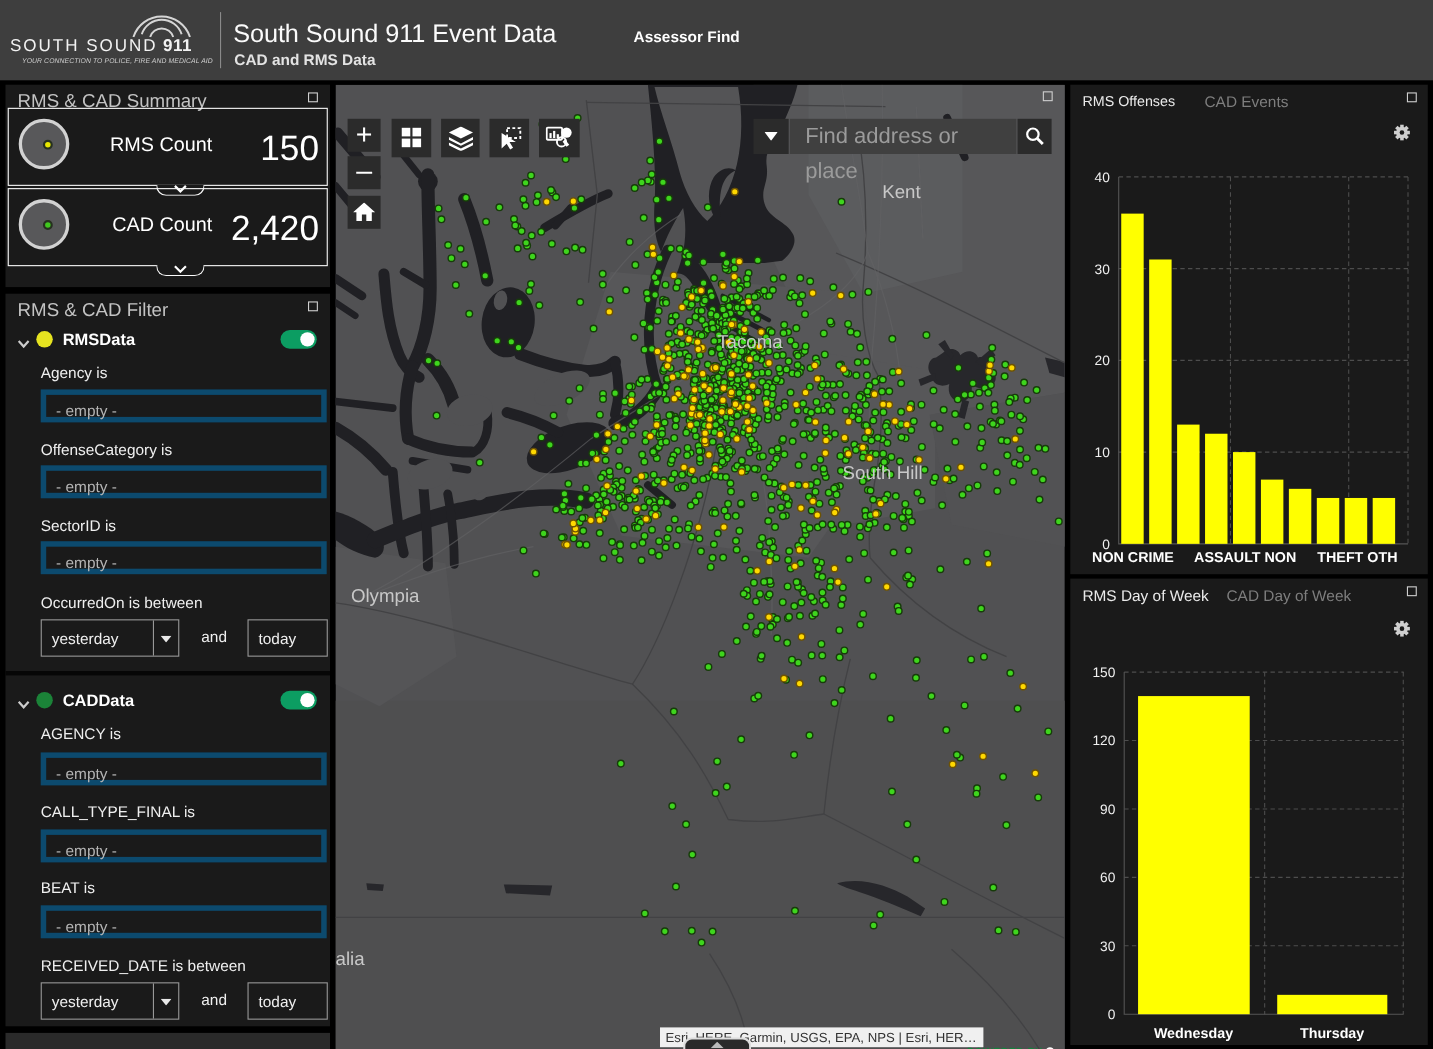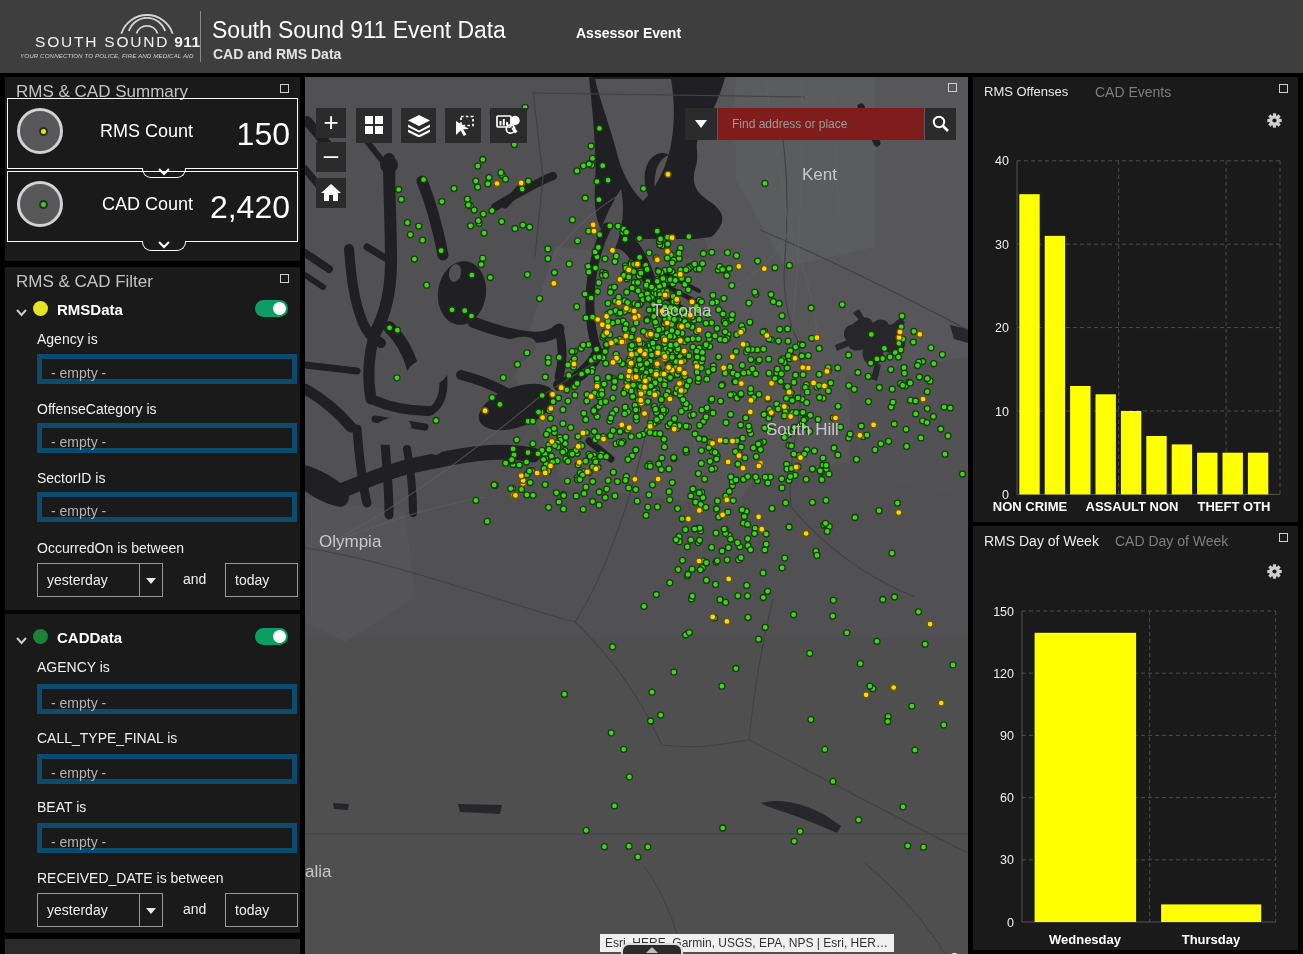--- a/index.html
+++ b/index.html
@@ -16,26 +16,26 @@
 <body>
 
 <div class="abs" style="left:0;top:0;width:1303px;height:73px;background:#3e3e3e">
  <svg class="abs" style="left:116px;top:10px" width="62" height="24" viewBox="0 0 62 24">
   <g fill="none" stroke="#d5d5d5" stroke-width="1.8">
    <path d="M5.3 23.7 A27 27 0 0 1 56.7 23.7"></path>
    <path d="M12.9 21.1 A19 19 0 0 1 49.1 21.1"></path>
    <path d="M20.5 23.6 A11 11 0 0 1 41.5 23.6"></path>
   </g>
  </svg>
- <div class="abs" style="left:35px;top:33px;font-size:15.5px;letter-spacing:1.8px;color:#f2f2f2;white-space:nowrap">SOUTH SOUND<b style="letter-spacing:.5px"> 911</b></div>
+ <div class="abs" style="left:9px;top:33px;font-size:15.5px;letter-spacing:1.8px;color:#f2f2f2;white-space:nowrap">SOUTH SOUND<b style="letter-spacing:.5px"> 911</b></div>
  <div class="abs" style="left:20px;top:52px;font-size:6.2px;font-style:italic;letter-spacing:.1px;color:#cfcfcf;white-space:nowrap">YOUR CONNECTION TO POLICE, FIRE AND MEDICAL AID</div>
  <div class="abs" style="left:200px;top:11px;width:1px;height:51px;background:#8a8a8a"></div>
  <div class="abs" style="left:212px;top:17px;font-size:23px;color:#fbfbfb;letter-spacing:-.1px">South Sound 911 Event Data</div>
  <div class="abs" style="left:213px;top:46px;font-size:14px;font-weight:bold;color:#e3e3e3">CAD and RMS Data</div>
- <div class="abs" style="left:576px;top:25px;font-size:14px;font-weight:bold;color:#fff">Assessor Event</div>
+ <div class="abs" style="left:576px;top:25px;font-size:14px;font-weight:bold;color:#fff">Assessor Find</div>
 </div>
 
 <svg class="abs" style="left:305px;top:77px" width="663" height="877" viewBox="0 0 663 877">
  <rect width="663" height="877" fill="#515153"></rect>
  <path d="M380 0 L663 0 L663 280 L540 300 L430 230 L380 120 Z" fill="#575759"></path>
  <path d="M430 0 L570 0 L570 170 L480 190 L430 100 Z" fill="#5b5c5e"></path>
  <rect x="0" y="560" width="663" height="317" fill="#4f4f50"></rect>
  <path d="M250 170 L480 190 L500 330 L430 430 L260 410 L210 300 Z" fill="#575759"></path>
  <path d="M420 240 L545 260 L545 385 L435 405 Z" fill="#575759"></path>
  <path d="M0 420 L100 435 L110 520 L40 565 L0 545 Z" fill="#555557"></path>
@@ -1640,21 +1640,21 @@
           <path d="M17.5 12.5 L21.5 17.5 L19 19.5 L15.5 14.8 Z"></path>
           <circle cx="14.5" cy="15" r="4.2" fill="none" stroke="#fff" stroke-width="1.7"></circle>
         </g>
       </svg>
  </div>
  <div class="abs" style="left:380px;top:31px;width:32px;height:32px;background:#2b2b2b">
   <svg width="12" height="8" style="position:absolute;left:10px;top:12px">
         <path d="M0 0 L12 0 L6 8 Z" fill="#fff"></path>
       </svg>
  </div>
- <div class="abs" style="left:413px;top:31px;width:206px;height:32px;background:#7f1d1d;color:#9b9b9b;font-size:12px;line-height:32px;padding-left:14px">Find address or place</div>
+ <div class="abs" style="left:413px;top:31px;width:206px;height:32px;background:#404040;color:#9b9b9b;font-size:20px;line-height:32px;padding-left:14px">Find address or place</div>
  <div class="abs" style="left:620px;top:31px;width:31px;height:32px;background:#2b2b2b">
   <svg width="18" height="18" style="position:absolute;left:7px;top:7px">
         <circle cx="7" cy="7" r="5.2" fill="none" stroke="#fff" stroke-width="2"></circle>
         <path d="M11 11 L16 16" stroke="#fff" stroke-width="2.6"></path>
       </svg>
  </div>
  <div class="abs" style="left:295px;top:857px;width:294px;height:18px;background:#f0f0f0;color:#323232;font-size:12px;line-height:18px;padding-left:5px;white-space:nowrap;overflow:hidden">Esri, HERE, Garmin, USGS, EPA, NPS | Esri, HER…</div>
  <div class="abs" style="left:316px;top:866px;width:62px;height:11px;background:#2a2a2a;border:2px solid #ddd;border-bottom:none;border-radius:8px 8px 0 0">
   <svg width="12" height="6" style="position:absolute;left:23px;top:2px">
         <path d="M6 0 L12 6 L0 6 Z" fill="#bbb"></path>

